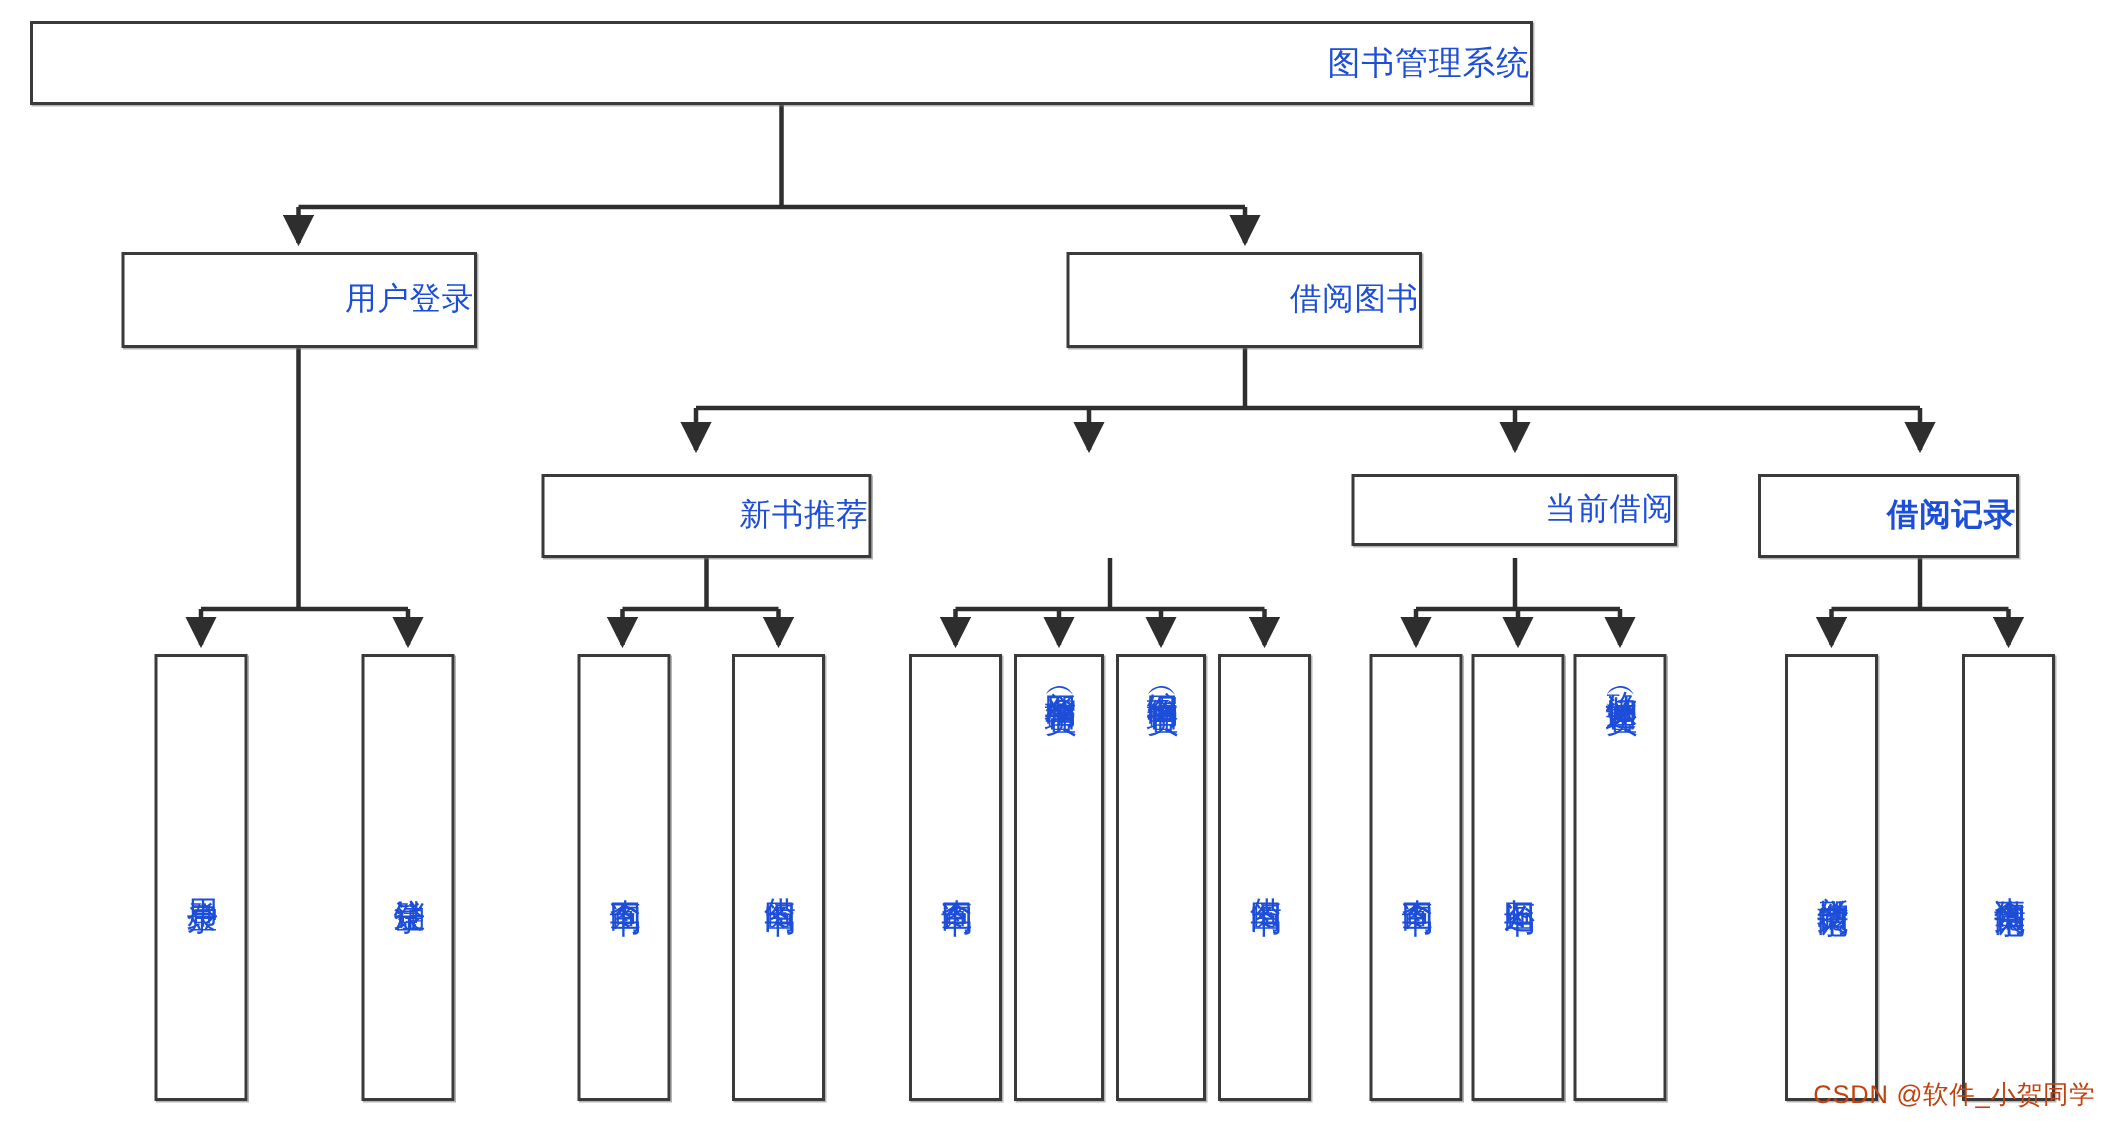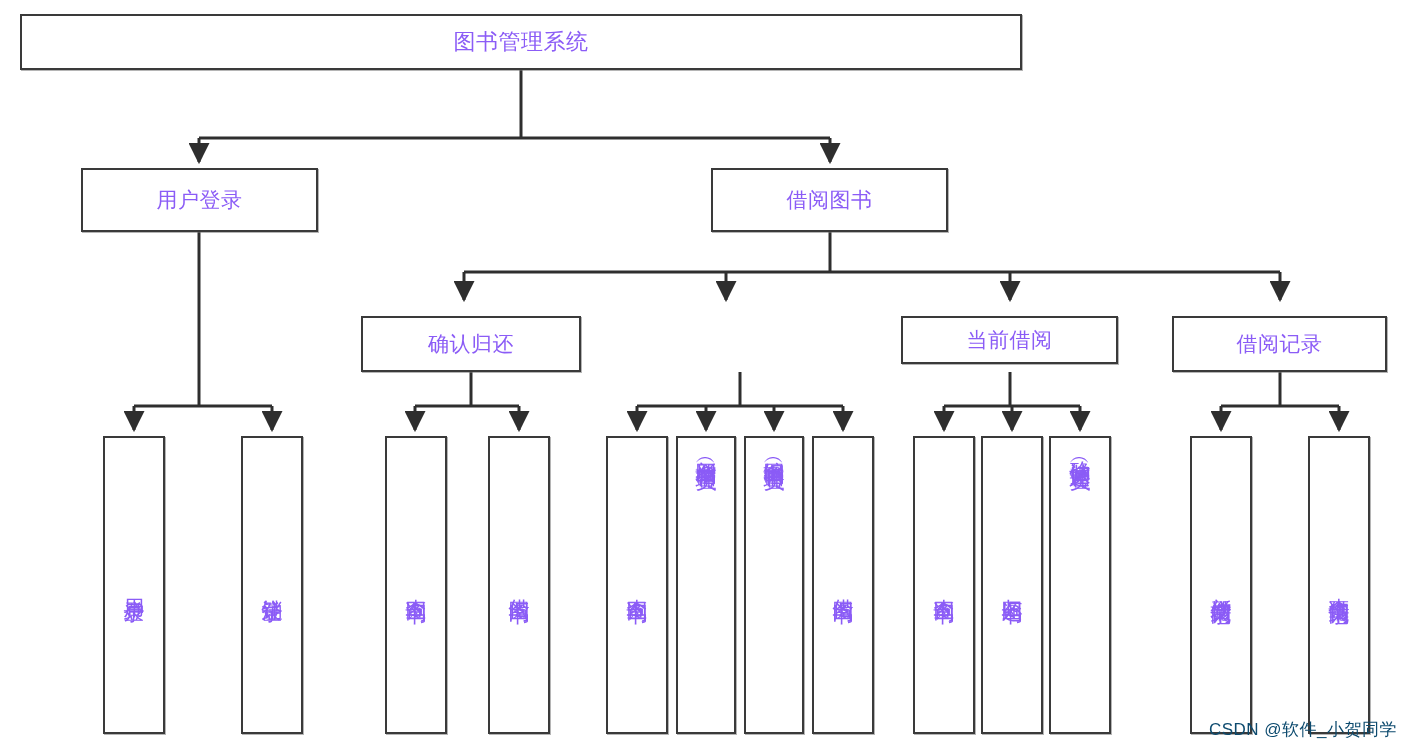--- a/index.html
+++ b/index.html
@@ -25,22 +25,22 @@
     height: 747px;
     pointer-events: none;
   }
   .node {
     position: absolute;
     box-sizing: border-box;
     background: #ffffff;
     border: 2px solid #3a3a3a;
     display: flex;
     align-items: center;
-    justify-content: center;
-    color: #8b5cf6;
+    justify-content: flex-end;
+    color: #1d4ed8;
     box-shadow: 1px 1px 0 rgba(120,120,120,0.55);
   }
   .node .lbl {
     display: block;
     text-align: center;
     line-height: 1.12;
     letter-spacing: 0.5px;
   }
   .node.horizontal .lbl {
     font-size: 21px;
@@ -63,21 +63,21 @@
   }
   .node.vertical.centered {
     align-items: center;
     padding-top: 0;
   }
   .watermark {
     position: absolute;
     right: 8px;
     bottom: 6px;
     font-size: 17px;
-    color: #0c4a6e;
+    color: #c2410c;
     white-space: nowrap;
     letter-spacing: 0.5px;
   }
 </style>
 </head>
 <body>
 
 <div id="canvas">
 
   <svg class="connectors" viewBox="0 0 1405 747" xmlns="http://www.w3.org/2000/svg">
@@ -135,26 +135,26 @@
   </div>
 
   <div class="node horizontal" style="left:81px; top:168px; width:237px; height:64px;">
     <span class="lbl">用户登录</span>
   </div>
   <div class="node horizontal" style="left:711px; top:168px; width:237px; height:64px;">
     <span class="lbl">借阅图书</span>
   </div>
 
   <div class="node horizontal" style="left:361px; top:316px; width:220px; height:56px;">
-    <span class="lbl">确认归还</span>
+    <span class="lbl">新书推荐</span>
   </div>
   <div class="node horizontal" style="left:901px; top:316px; width:217px; height:48px;">
     <span class="lbl">当前借阅</span>
   </div>
-  <div class="node horizontal" style="left:1172px; top:316px; width:215px; height:56px;">
+  <div class="node horizontal" style="left:1172px; top:316px; width:174px; height:56px;font-weight:bold;">
     <span class="lbl">借阅记录</span>
   </div>
 
   <div class="node vertical centered" style="left:103px; top:436px; width:62px; height:298px;">
     <span class="lbl">用户登录</span>
   </div>
   <div class="node vertical centered" style="left:241px; top:436px; width:62px; height:298px;">
     <span class="lbl">注销登录</span>
   </div>
 

